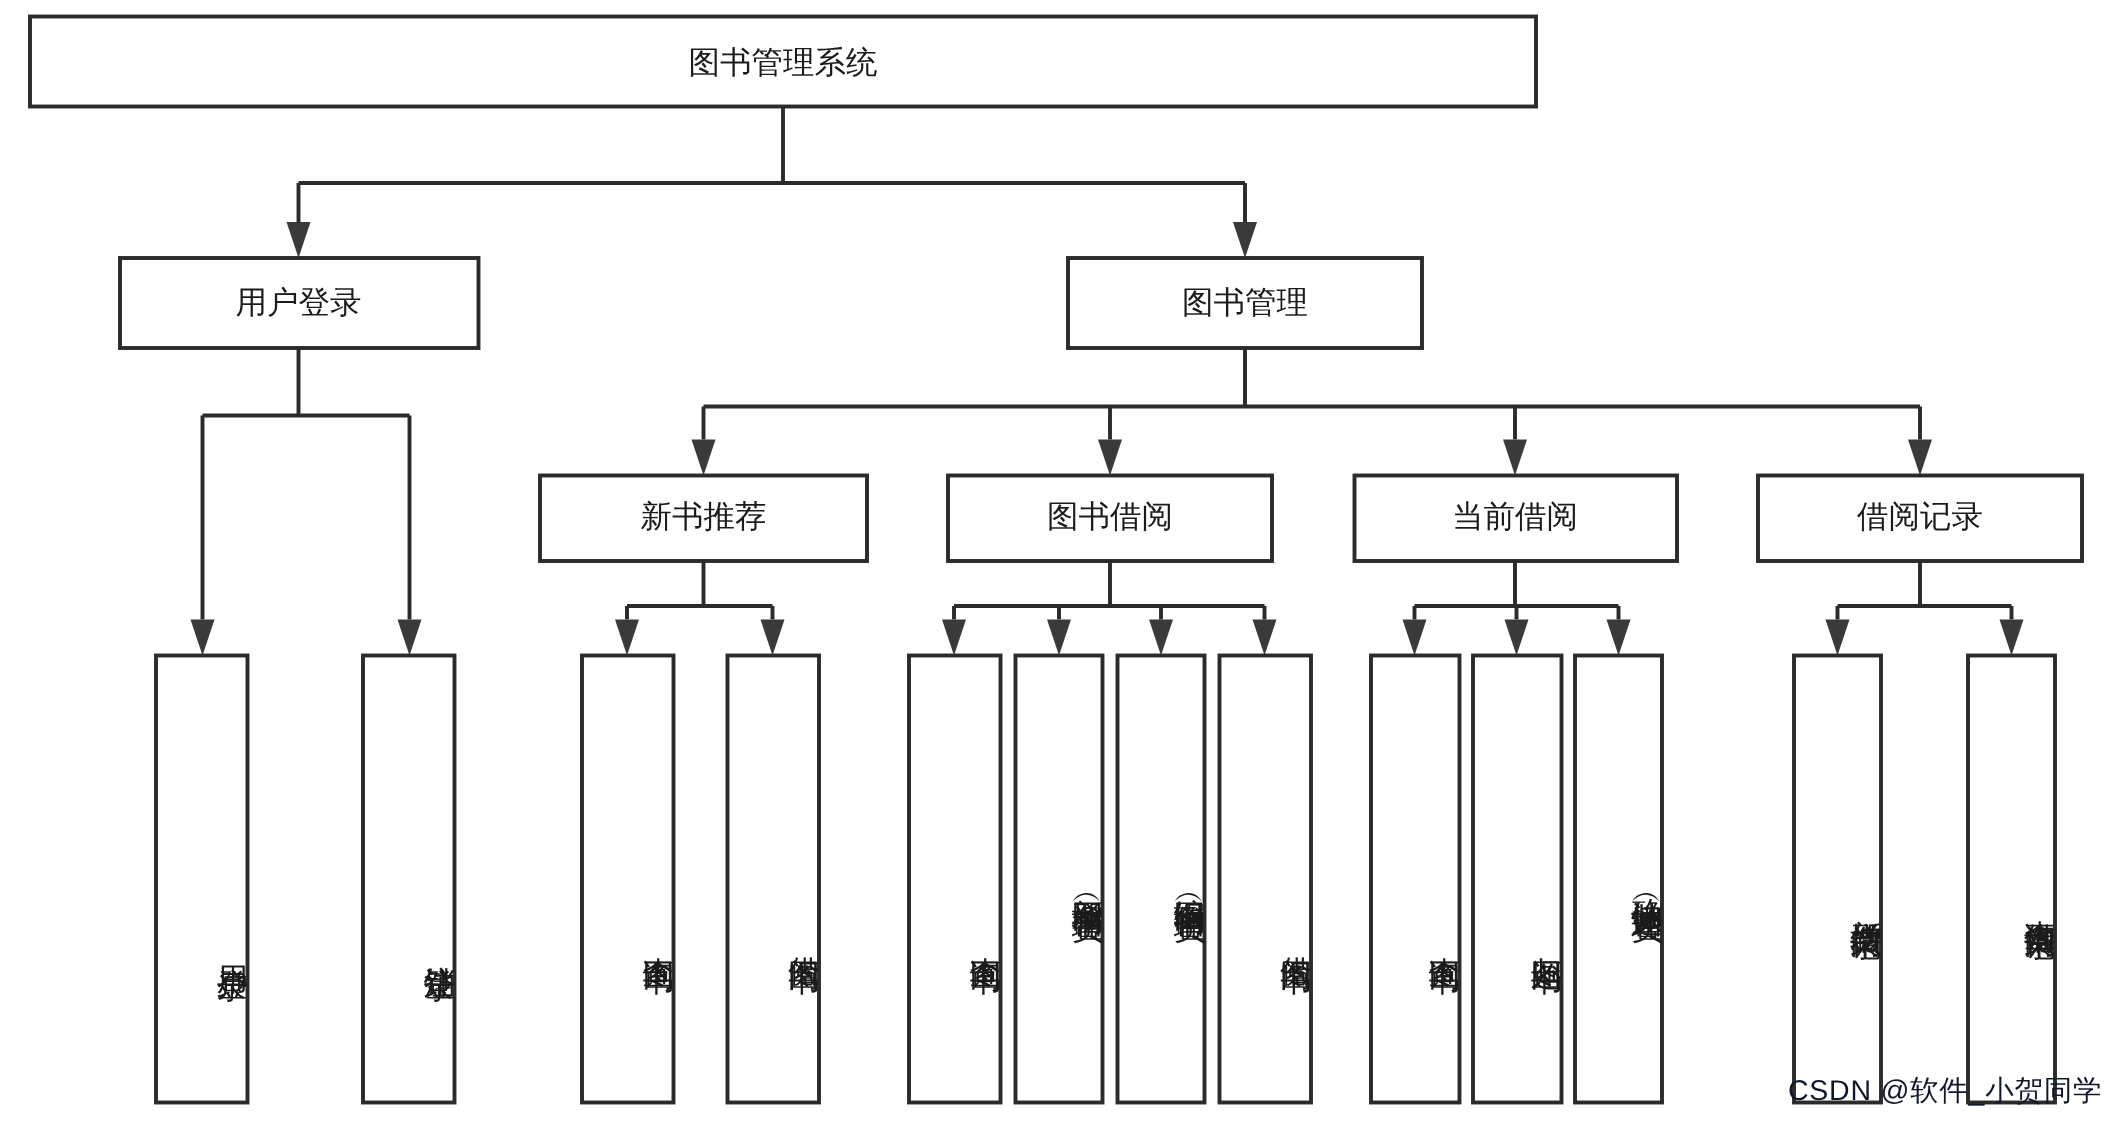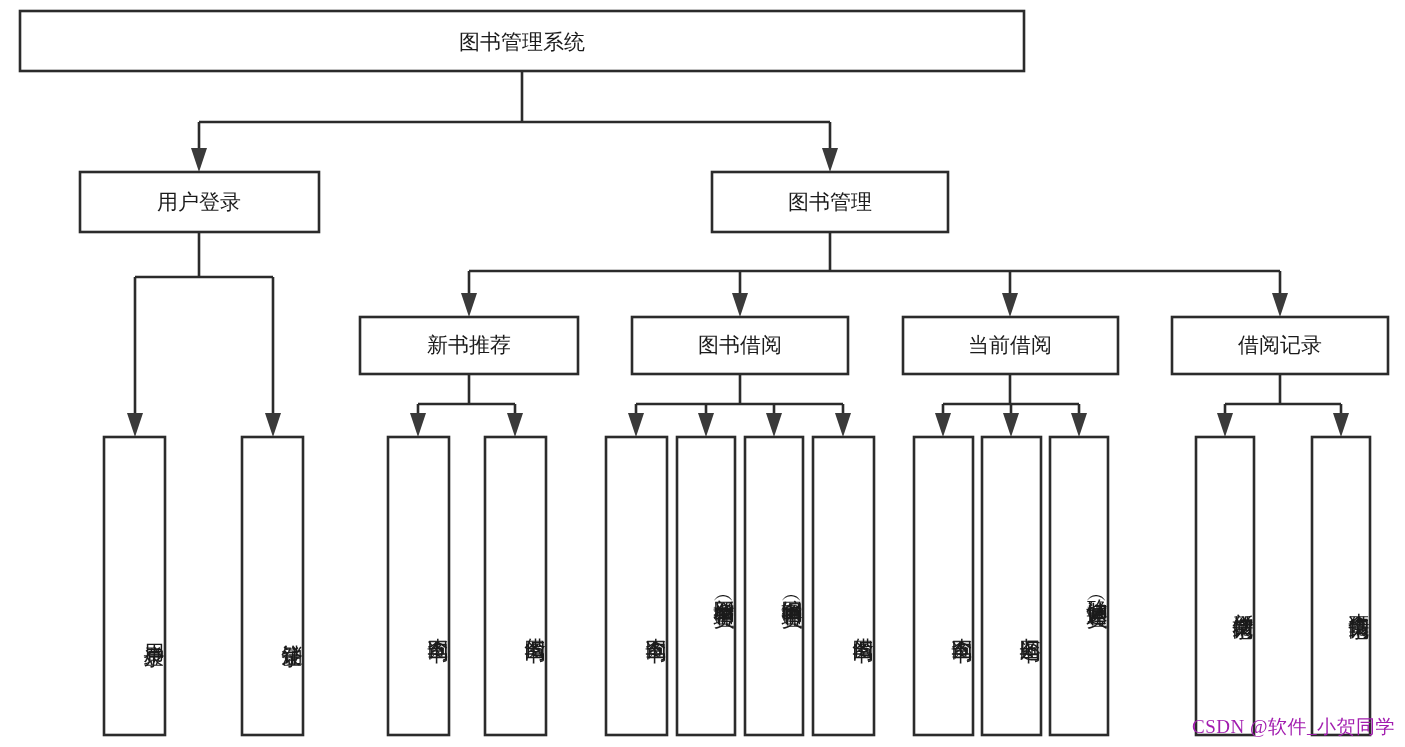--- a/index.html
+++ b/index.html
@@ -58,23 +58,23 @@
     letter-spacing: 1.5px;
     text-align: center;
     white-space: nowrap;
     pointer-events: none;
     display: flex;
     align-items: flex-start;
     justify-content: center;
   }
   .watermark {
     position: absolute;
-    font-family: Liberation Serif, serif;
+    font-family: Liberation Sans, sans-serif;
     font-size: 19px;
-    color: #a21caf;
+    color: #0f172a;
     white-space: nowrap;
     letter-spacing: 0.5px;
   }
 </style>
 </head>
 <body>
 
 <div id="diagram-root">
 
   <svg id="flow" viewBox="0 0 1405 747">

